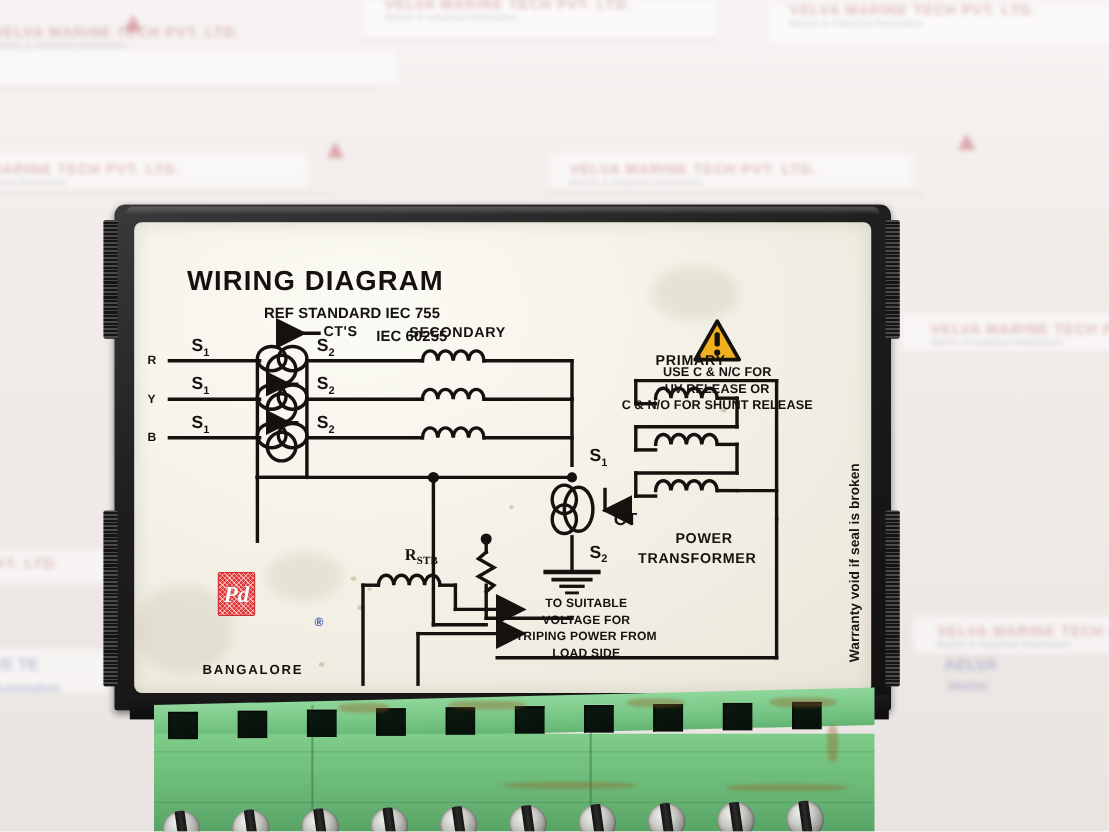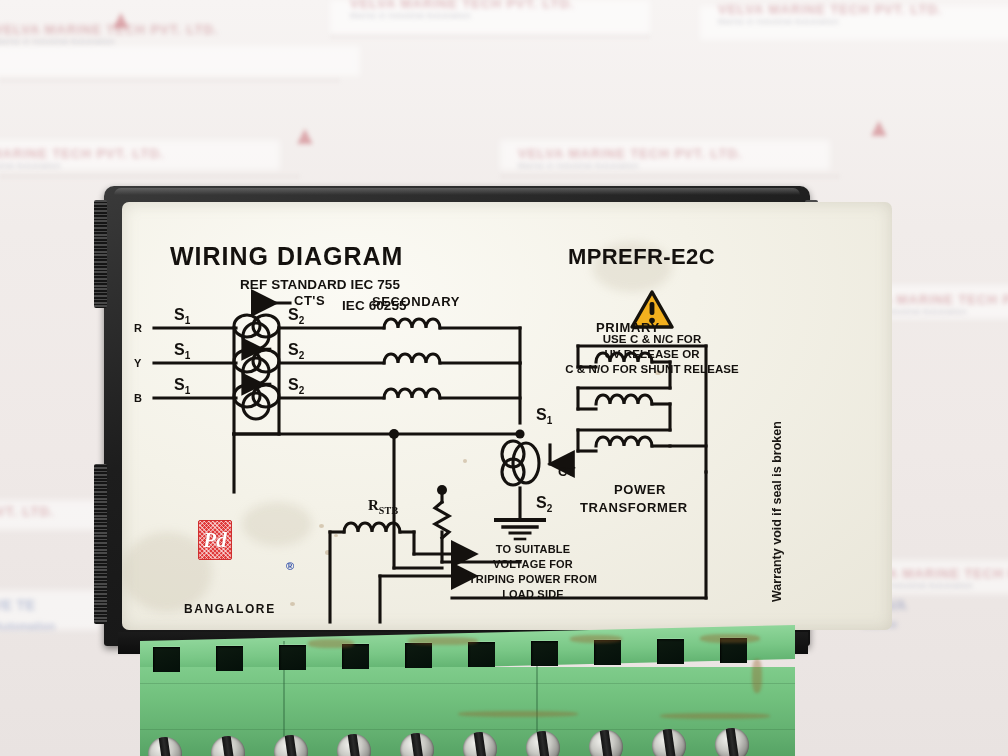--- a/index.html
+++ b/index.html
@@ -109,21 +109,21 @@
     border-radius: 2px;
   }
   .clip.left  { left: -4px; }
   .clip.right { right: -4px; }
 
   
   .label-face {
     position: absolute;
     left: 24px;
     top: 16px;
-    width: 770px;
+    width: 670px;
     height: 428px;
     background:
       radial-gradient(ellipse at 30% 20%, #fbfaf4 0%, #f4f2e8 45%, #e9e6d9 100%);
     border-radius: 7px;
     box-shadow: inset 0 0 16px rgba(150,145,125,0.28);
     overflow: hidden;
   }
   
   .speck {
     position: absolute;
@@ -145,21 +145,21 @@
     font-family: "Liberation Sans", sans-serif;
     font-weight: bold;
     white-space: nowrap;
     line-height: 1.18;
   }
   .t-title     { font-size: 25px; letter-spacing: 1.0px; }
   .t-model     { font-size: 22px; letter-spacing: 0.4px; }
   .t-ref       { font-size: 13.5px; letter-spacing: 0.1px; }
   .t-sec       { font-size: 13px; letter-spacing: 0.6px; }
   .t-note      { font-size: 11.5px; text-align: center; letter-spacing: 0.1px; }
-  .t-small     { font-size: 13px; }
+  .t-small     { font-size: 16px; }
   .t-phase     { font-size: 11px; }
   .t-term      { font-size: 16px; }
   .t-term sub  { font-size: 10px; }
   .t-ct        { font-size: 13px; letter-spacing: 0.5px; }
   .t-rstb      { font-size: 15px; font-family: Liberation Serif, serif; }
   .t-rstb sub  { font-size: 10px; letter-spacing: .2px; }
   .t-trip      { font-size: 11px; text-align: center; line-height: 1.32; letter-spacing: .2px; }
   .t-bang      { font-size: 12px; letter-spacing: 1.6px; }
 
   .warranty {
@@ -520,21 +520,20 @@
 
         <g fill="#14110e">
           <circle cx="272" cy="232" r="5"></circle>
           <circle cx="320" cy="288" r="5"></circle>
           <circle cx="398" cy="232" r="4.6"></circle>
         </g>
       </svg>
 
       <div class="lf-text t-title" style="left:48px; top:40px;">WIRING  DIAGRAM</div>
 
-      <div class="lf-text t-model" style="left:446px; top:42px;">MPREFR-E2C</div>
 
       <div class="lf-text t-ref" style="left:118px; top:75px;">REF STANDARD IEC 755</div>
       <div class="lf-text t-ref" style="left:220px; top:96px;">IEC 60255</div>
 
       <svg class="warn-tri" style="left:508px; top:88px;" width="44" height="40" viewBox="0 0 44 40">
         <path d="M22,2 L42,37 L2,37 Z" fill="#f2b01e" stroke="#15120c" stroke-width="3.4" stroke-linejoin="round"></path>
         <rect x="19.6" y="12" width="4.8" height="13" rx="2" fill="#15120c"></rect>
         <circle cx="22" cy="30.5" r="2.8" fill="#15120c"></circle>
       </svg>
 

